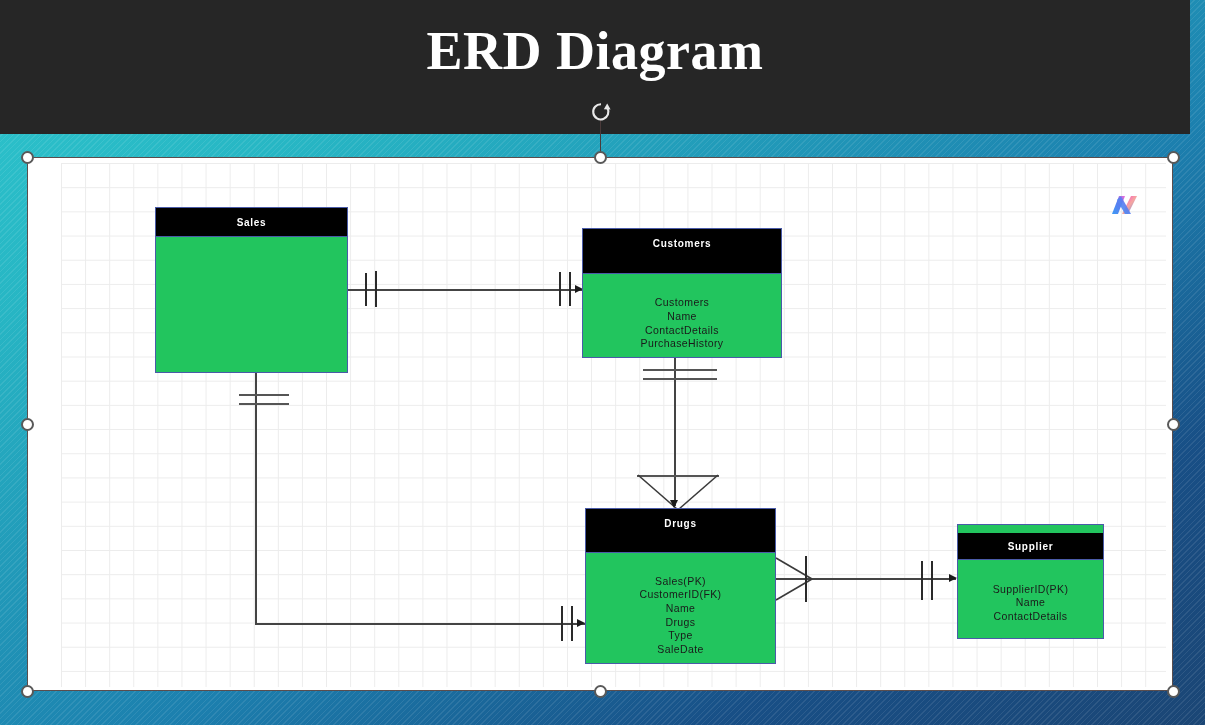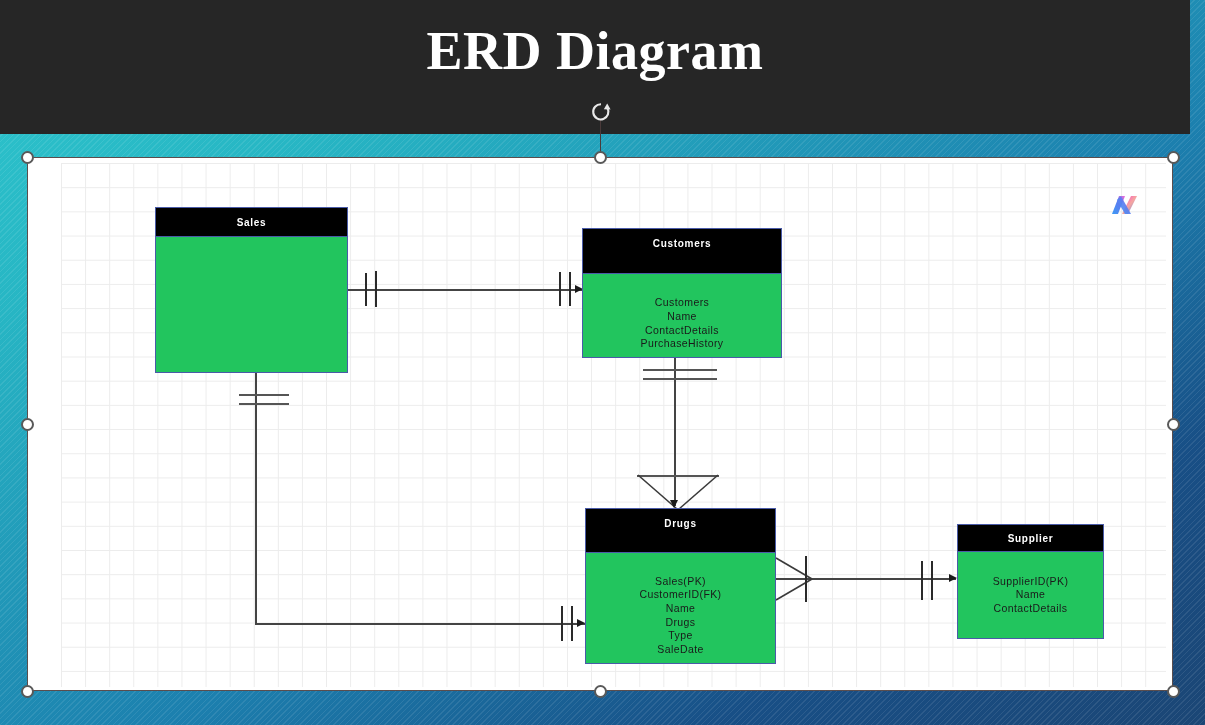--- a/index.html
+++ b/index.html
@@ -248,21 +248,21 @@
         <div>Sales(PK)</div>
         <div>CustomerID(FK)</div>
         <div>Name</div>
         <div>Drugs</div>
         <div>Type</div>
         <div>SaleDate</div>
       </div>
     </div>
 
     <div class="entity" style="left:929px; top:366px; width:147px; height:115px;">
-      <div class="entity-header" style="height:27px; line-height:27px;">Supplier</div>
+      <div class="entity-header" style="height:27px; line-height:27px;margin-top:8px;">Supplier</div>
       <div class="entity-body" style="height:calc(100% - 27px);">
         <div>SupplierID(PK)</div>
         <div>Name</div>
         <div>ContactDetails</div>
       </div>
     </div>
   </div>
 
   <div class="handle" style="left:21px;   top:151px;"></div>
   <div class="handle" style="left:594px;  top:151px;"></div>

